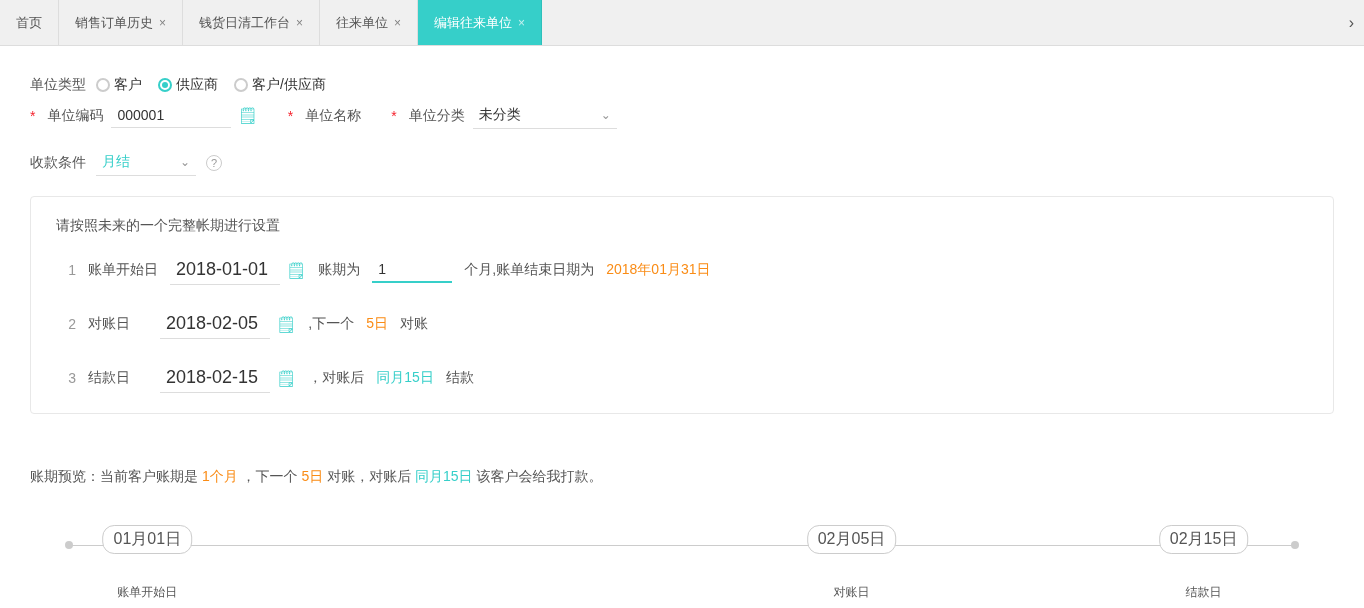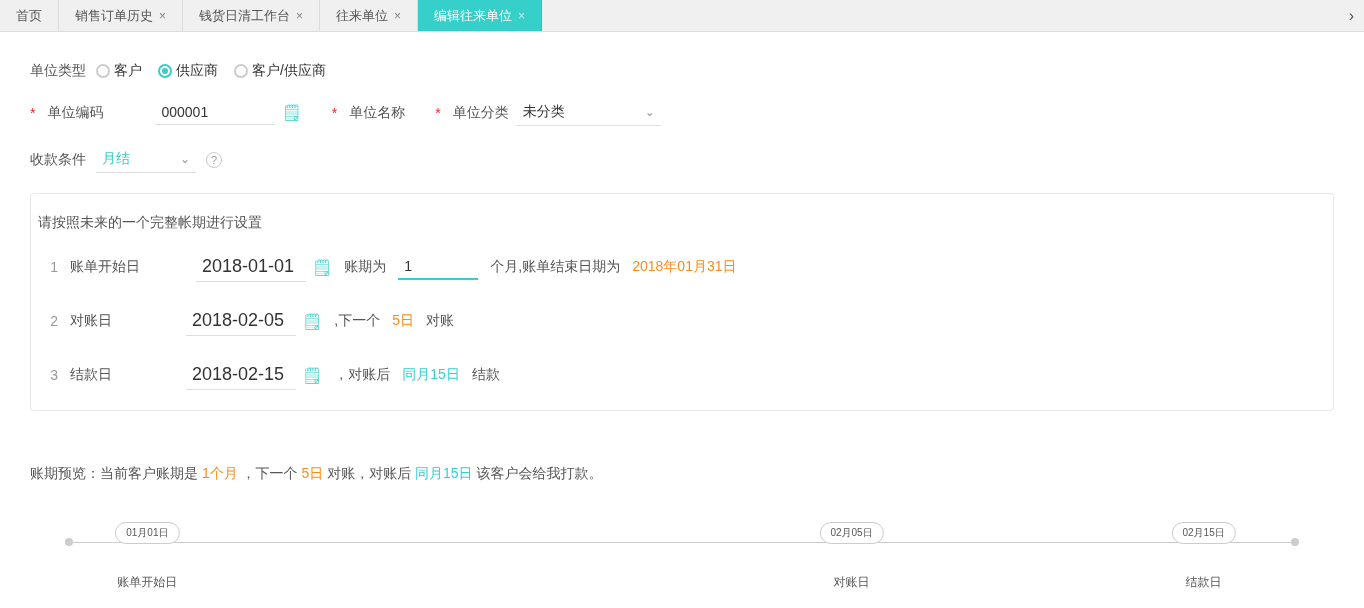--- a/index.html
+++ b/index.html
@@ -4,21 +4,21 @@
   <style>
     * { box-sizing: border-box; margin: 0; padding: 0; }
     body { font-family: 'Microsoft YaHei', Arial, sans-serif; font-size: 14px; color: #333; background: #f5f5f5; }
 
     
     .tab-bar {
       display: flex;
       align-items: stretch;
       background: #f0f0f0;
       border-bottom: 1px solid #ddd;
-      height: 32px;
+      height: 46px;
     }
     .tab {
       display: flex;
       align-items: center;
       padding: 0 16px;
       cursor: pointer;
       font-size: 13px;
       color: #555;
       border-right: 1px solid #ddd;
       gap: 6px;
@@ -49,21 +49,21 @@
     
     .main-content {
       background: #fff;
       padding: 20px 30px;
     }
 
     
     .form-row {
       display: flex;
       align-items: center;
-      margin-bottom: 19px;
+      margin-bottom: 8px;
       gap: 10px;
     }
     .form-label {
       color: #555;
       white-space: nowrap;
     }
     .required-star {
       color: #f5222d;
       margin-right: 4px;
     }
@@ -107,21 +107,20 @@
       outline: none;
       padding: 4px 6px;
       font-size: 14px;
       color: #333;
       background: transparent;
     }
     .input-with-icon {
       display: flex;
       align-items: center;
       gap: 6px;
-      margin-left: 44px;
     }
     .calendar-icon {
       color: #36cfc9;
       cursor: pointer;
       font-size: 16px;
     }
 
     
     .dropdown-field {
       display: flex;
@@ -146,21 +145,21 @@
       justify-content: center;
       font-size: 11px;
       color: #999;
       cursor: pointer;
     }
 
     
     .settings-box {
       border: 1px solid #e8e8e8;
       border-radius: 4px;
-      padding: 20px 7px;
+      padding: 20px 25px;
       margin-bottom: 20px;
     }
     .settings-title {
       color: #555;
       margin-bottom: 20px;
       font-size: 14px;
     }
 
     
     .setting-row {
@@ -253,21 +252,21 @@
       top: 0;
       display: flex;
       flex-direction: column;
       align-items: center;
       transform: translateX(-50%);
     }
     .tl-node-box {
       border: 1px solid #ccc;
       border-radius: 12px;
       padding: 3px 10px;
-      font-size: 10px;
+      font-size: 16px;
       color: #555;
       background: #fff;
       white-space: nowrap;
     }
     .tl-label {
       margin-top: 30px;
       font-size: 12px;
       color: #555;
     }
   </style>

